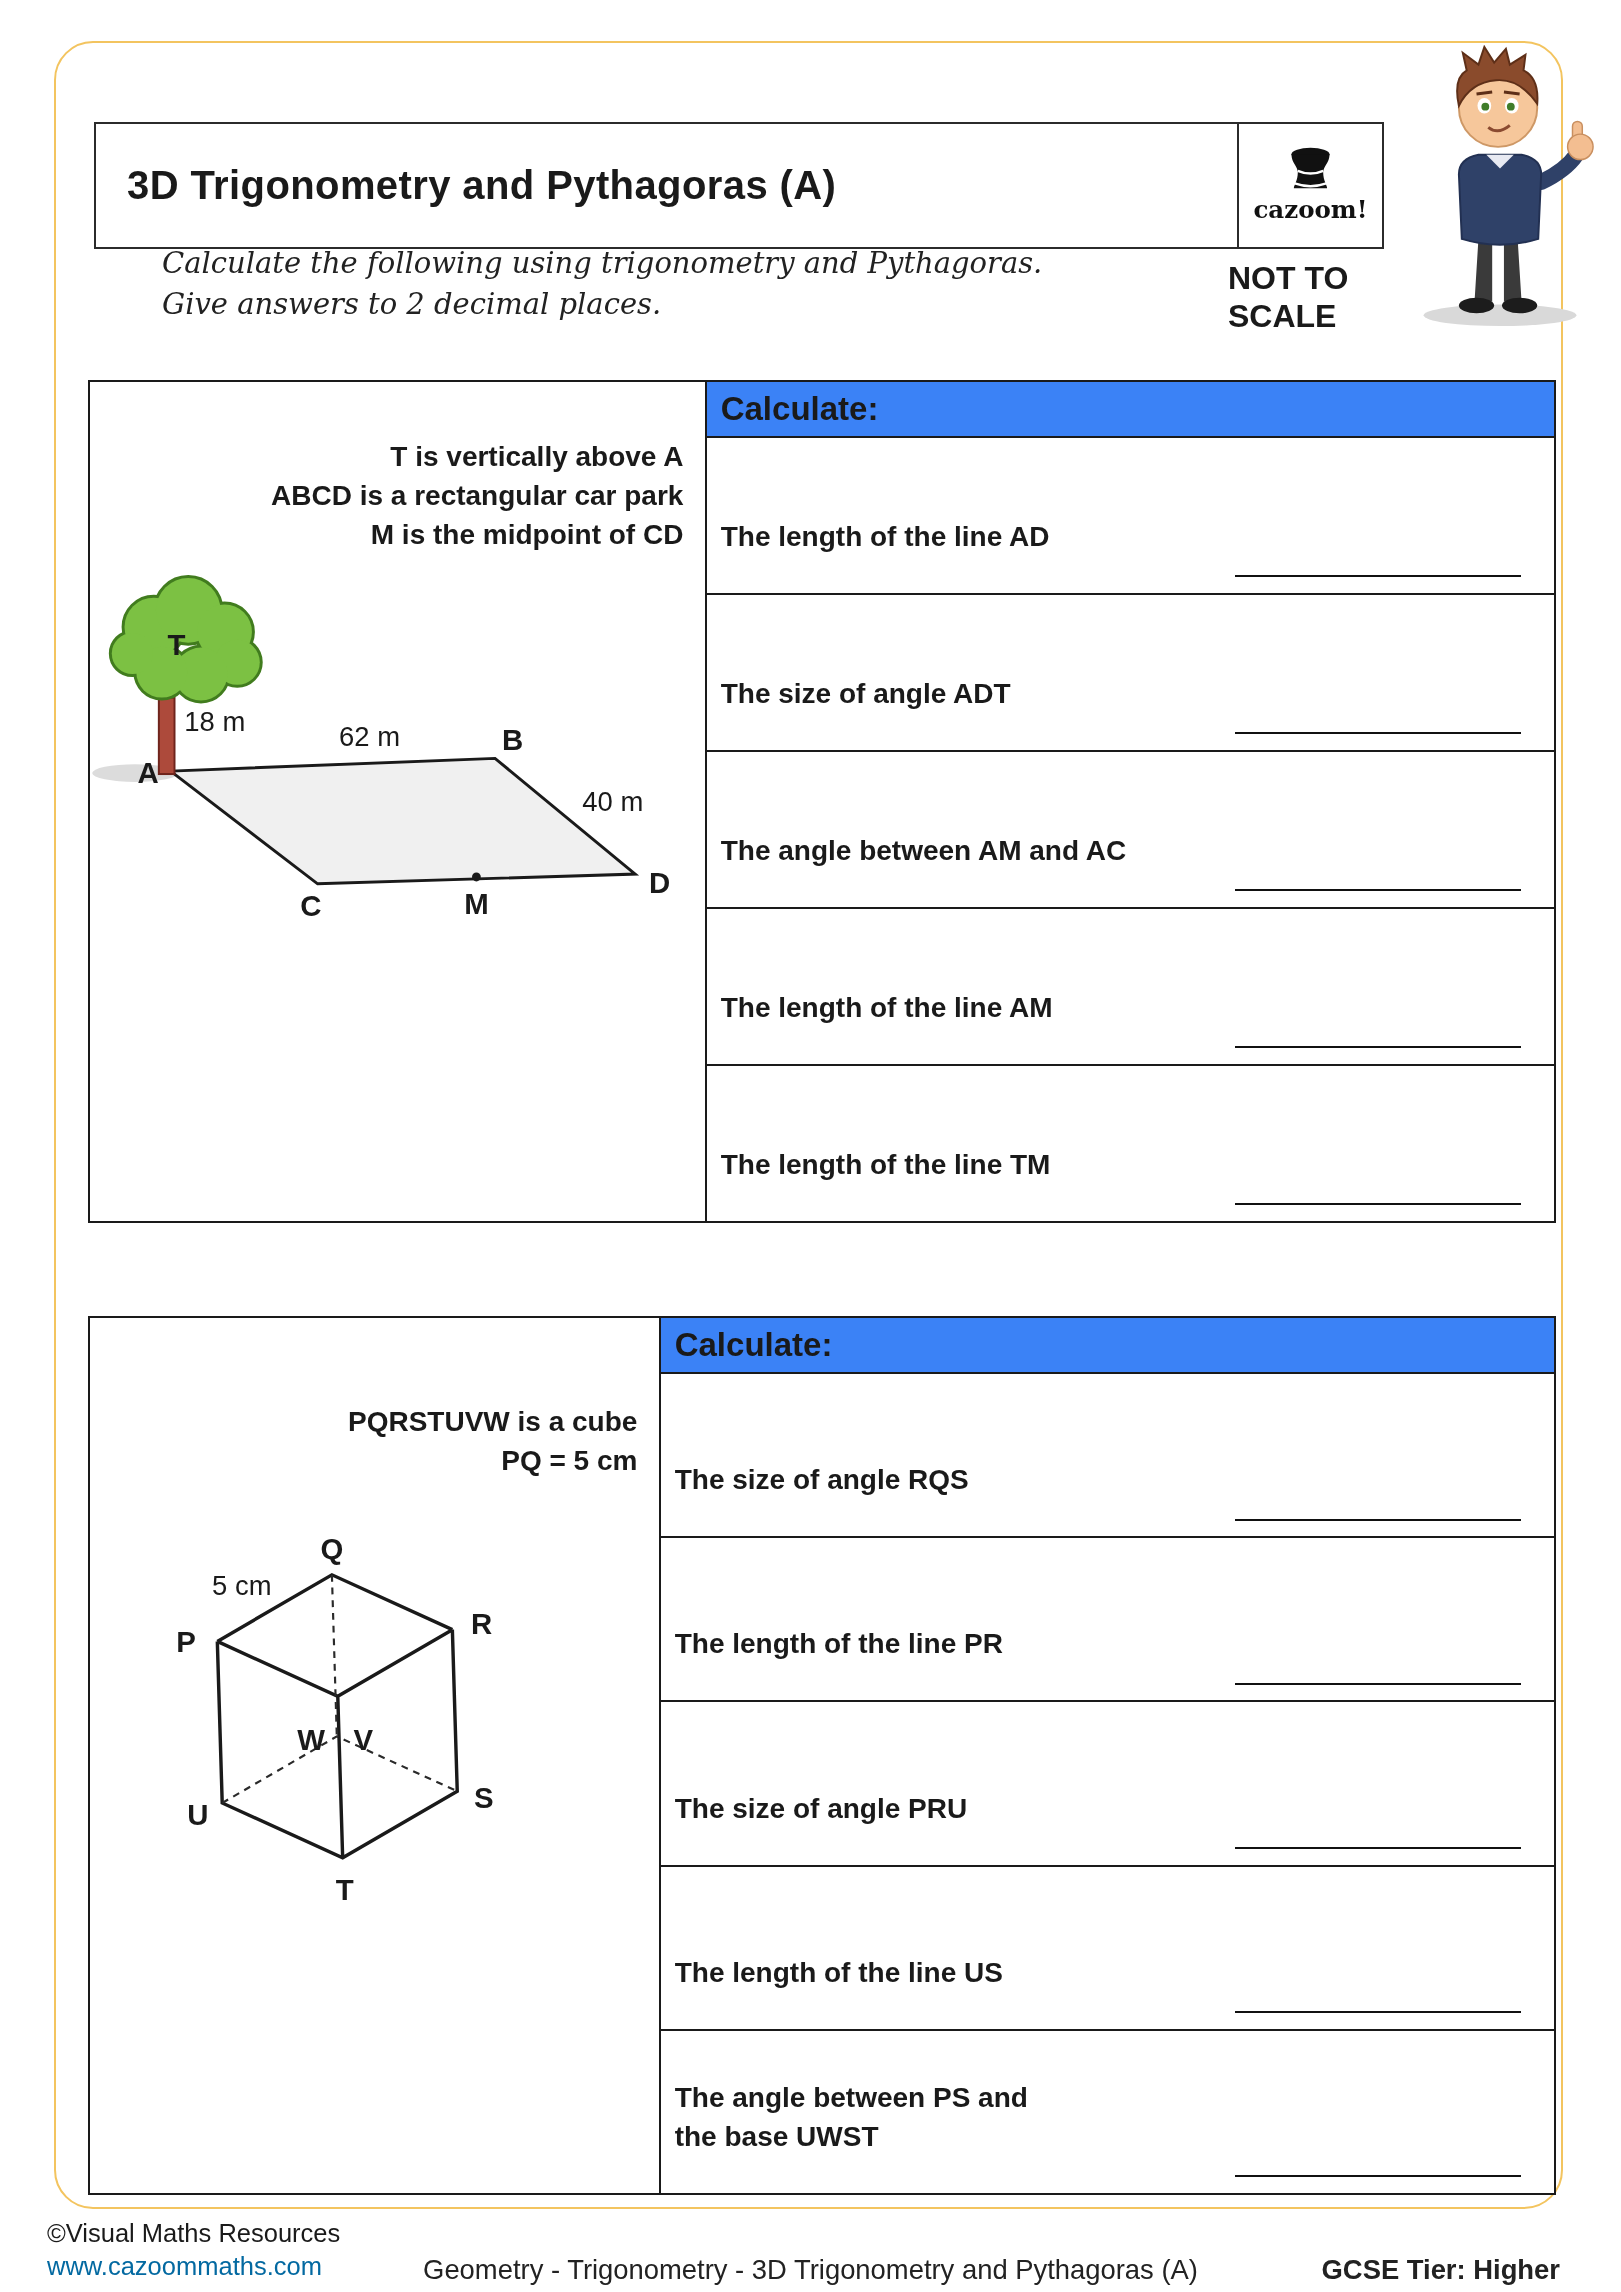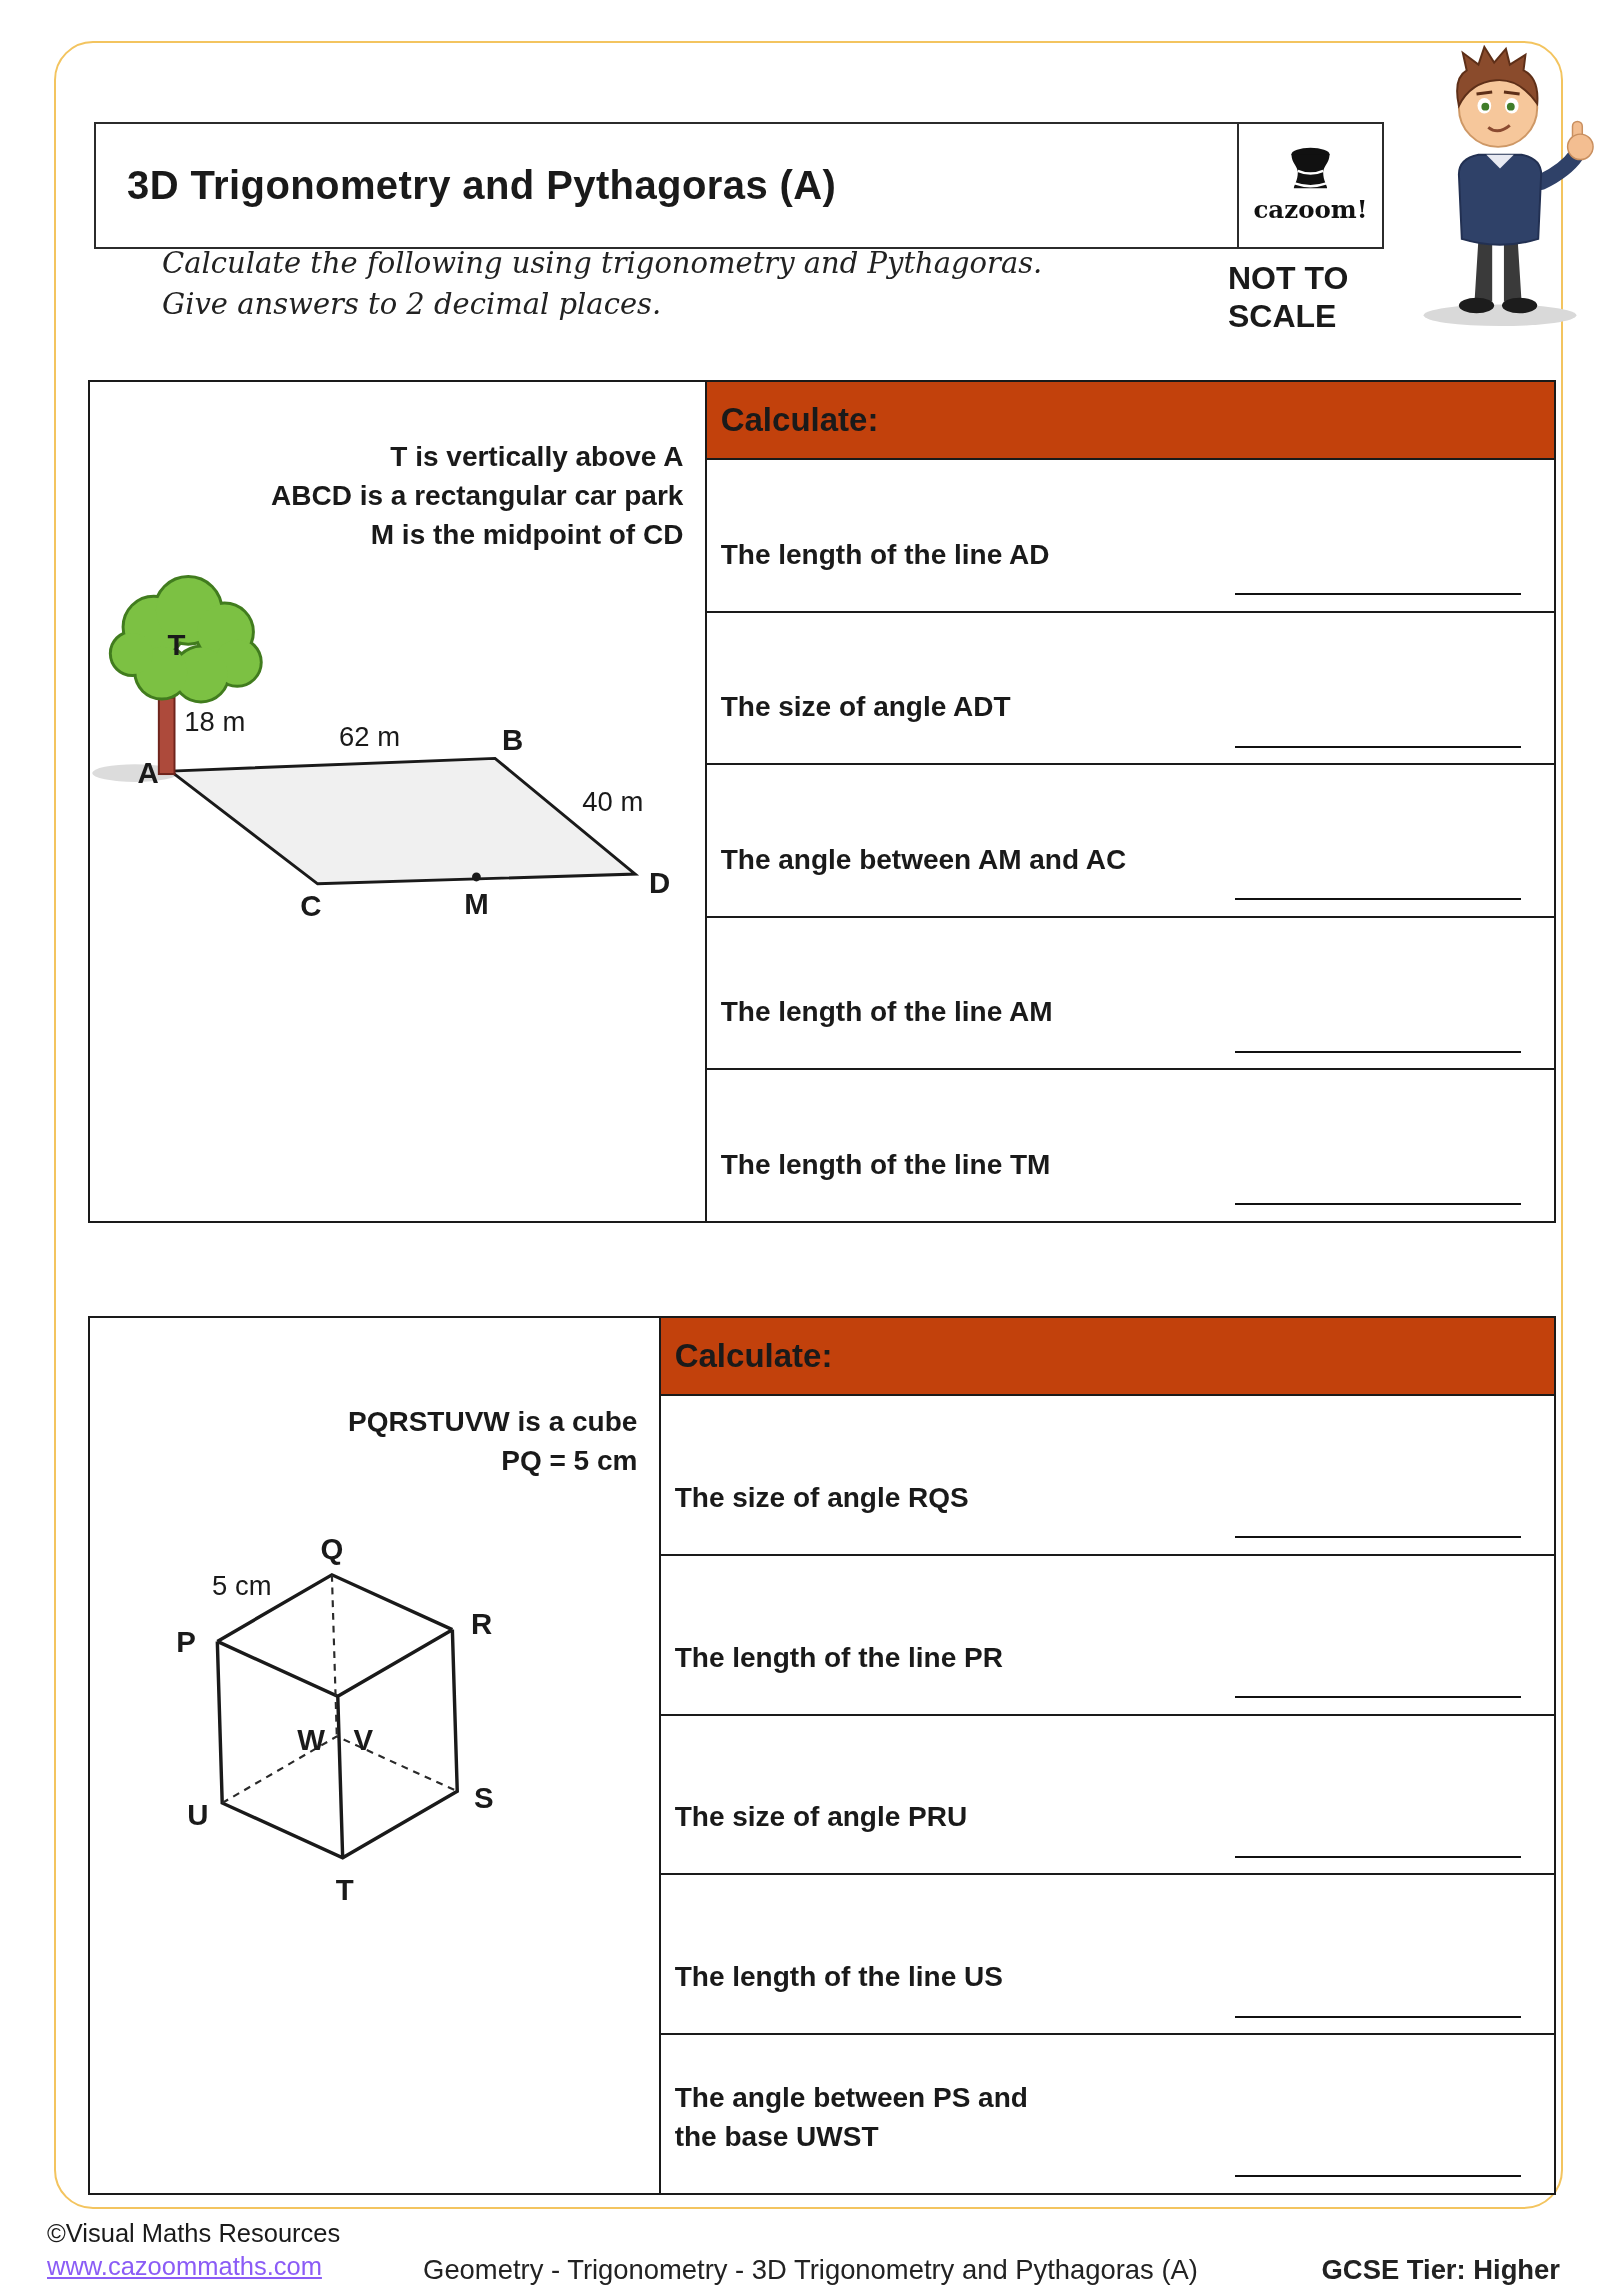--- a/index.html
+++ b/index.html
@@ -36,32 +36,32 @@
   #qbox2 { top:1316px; height:879px; }
   .diagram-pane { position:relative; border-right:2px solid #1a1a1a; }
   #qbox1 .diagram-pane { width:617px; }
   #qbox2 .diagram-pane { width:571px; }
   .desc { position:absolute; right:21.6px; text-align:right; font-weight:bold; font-size:28px; line-height:39px; }
   #qbox1 .desc { top:55px; }
   #qbox2 .desc { top:84px; }
   .dsvg { position:absolute; left:0; top:0; width:100%; height:100%; }
   .calc-pane { flex:1; display:flex; flex-direction:column; }
   .calc-header {
-    flex:none; height:78px; background:#c2410c; border-bottom:2px solid #1a1a1a;
+    flex:none; height:56px; background:#3b82f6; border-bottom:2px solid #1a1a1a;
     display:flex; align-items:center; padding-left:13.7px; font-size:33px; font-weight:bold;
   }
   .calc-row {
     flex:1; position:relative; border-bottom:2px solid #1a1a1a;
     display:flex; align-items:flex-end; padding:0 0 37px 13.7px;
   }
   .calc-row:last-child { border-bottom:none; }
   .row-label { font-size:28px; font-weight:bold; line-height:39px; white-space:pre-line; }
   .answer-line { position:absolute; right:33px; bottom:15.7px; width:286px; height:0; border-bottom:2px solid #111; }
   .footer-left { position:absolute; left:47px; top:2217px; font-size:25.5px; line-height:33px; color:#1a1a1a; }
-  .footer-link { color:#8b5cf6; text-decoration:underline; cursor:pointer; }
+  .footer-link { color:#0369a1; cursor:pointer; }
   .footer-center { position:absolute; left:0; width:100%; text-align:center; top:2254px; font-size:27.4px; color:#222; }
   .footer-right { position:absolute; right:61px; top:2254px; font-size:27.4px; color:#222;font-weight:bold; }
   svg text { font-family:"Liberation Sans", sans-serif; fill:#1a1a1a; }
   .vlabel { font-size:30px; font-weight:bold; }
   .mlabel { font-size:28px; }
 </style>
 </head>
 <body>
 
 <div class="page">

